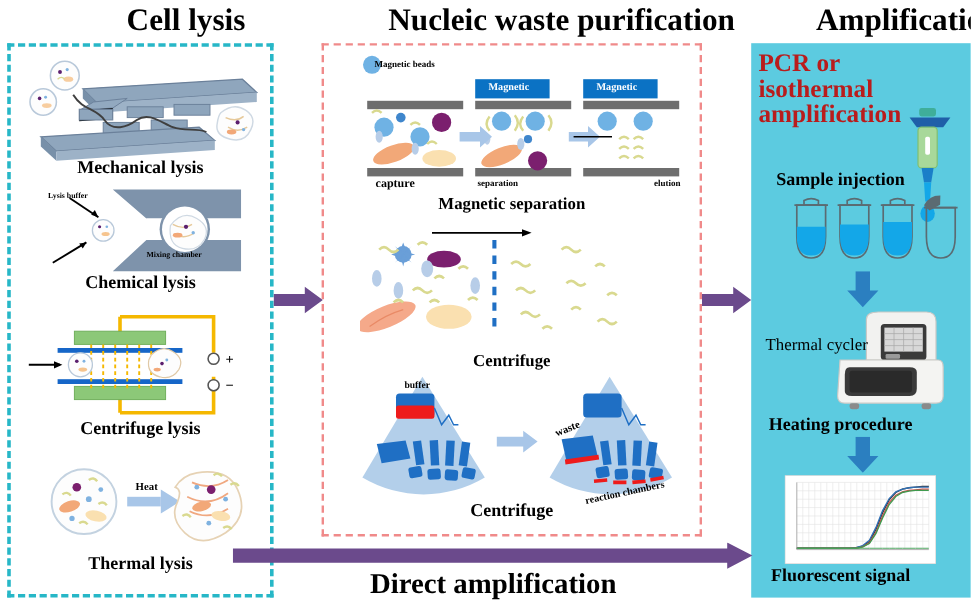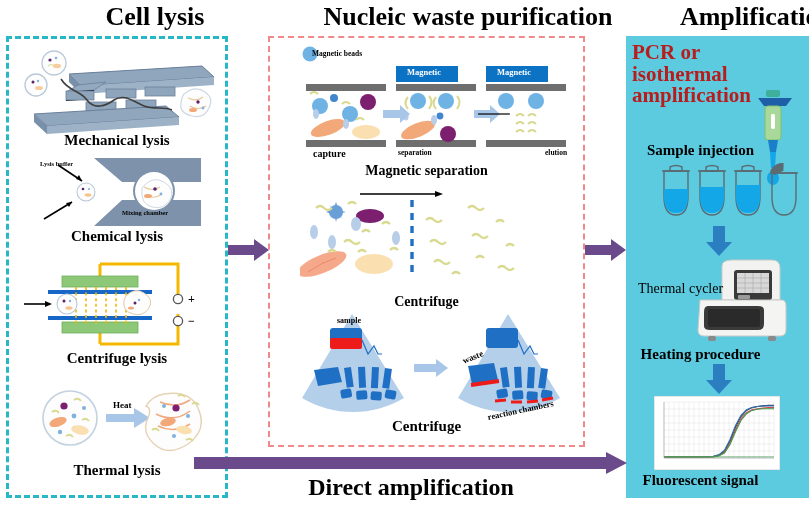--- a/index.html
+++ b/index.html
@@ -325,21 +325,21 @@
     <rect x="231" y="81" width="11" height="9" rx="2" transform="rotate(4 231 81)"></rect>
     <rect x="246" y="79" width="11" height="9" rx="2" transform="rotate(11 246 79)"></rect>
   </g>
   <g stroke="#ee1b1b" stroke-width="3" fill="none">
     <path d="M199,91 L210,90"></path>
       <path d="M215,92 L226,92"></path>
     <path d="M231,92 L242,91"></path>
       <path d="M246,90 L257,88"></path>
   </g>
 </svg>
-<div class="tinylabel" style="left:337px;top:316px;font-size:8px;">sample</div>
+<div class="tinylabel" style="left:337px;top:316px;font-size:8px;">buffer</div>
 <div class="tinylabel" style="left:462px;top:352px;font-size:9px;transform:rotate(-22deg);">waste</div>
 <div class="tinylabel" style="left:487px;top:405px;font-size:8.5px;transform:rotate(-12deg);">reaction chambers</div>
 <div class="caption cap-nap" style="top:418px;font-size:15px;">Centrifuge</div>
 
 <div class="abs" id="panel-amp"></div>
 <div id="amp-heading">PCR or isothermal amplification</div>
 
 <svg class="abs" style="left:752px;top:88px;" width="46" height="110">
   <rect x="14" y="2" width="14" height="7" rx="2" fill="#3fae9a"></rect>
   <polygon points="6,10 40,10 34,18 12,18" fill="#1f5fa8"></polygon>

